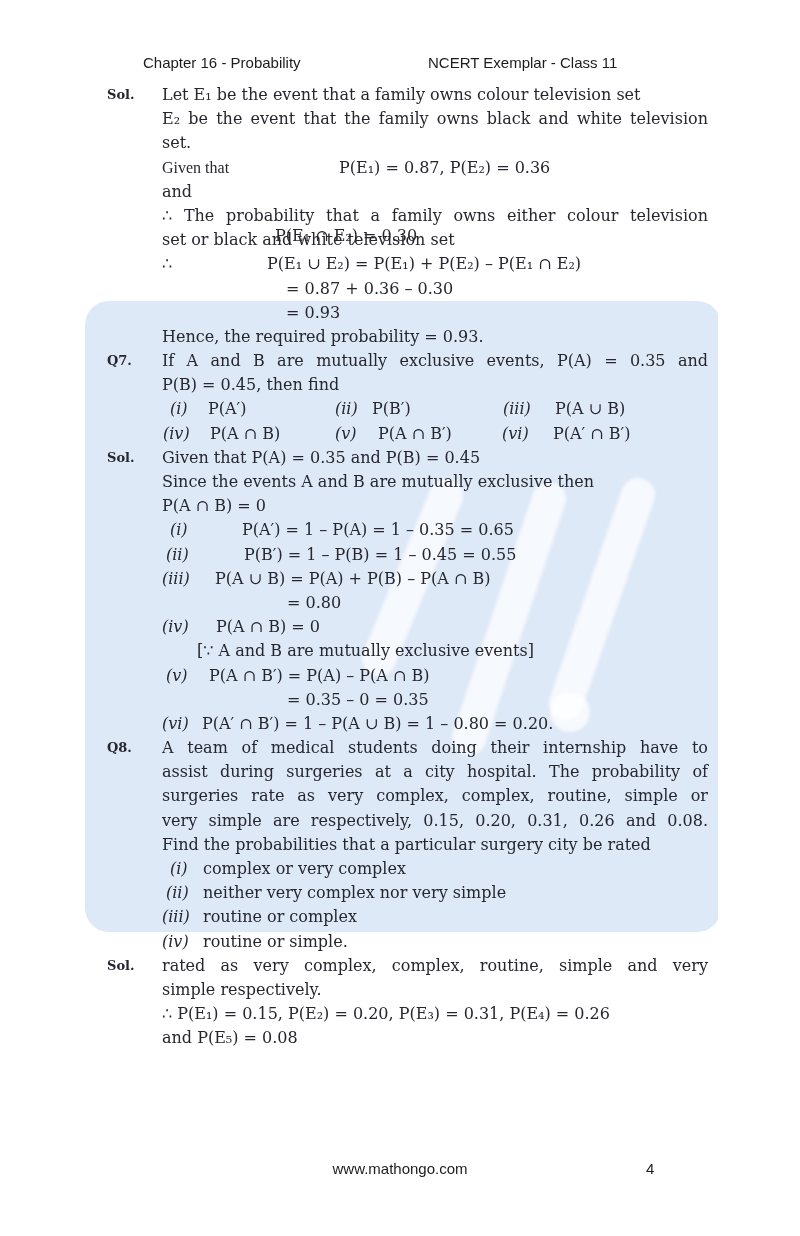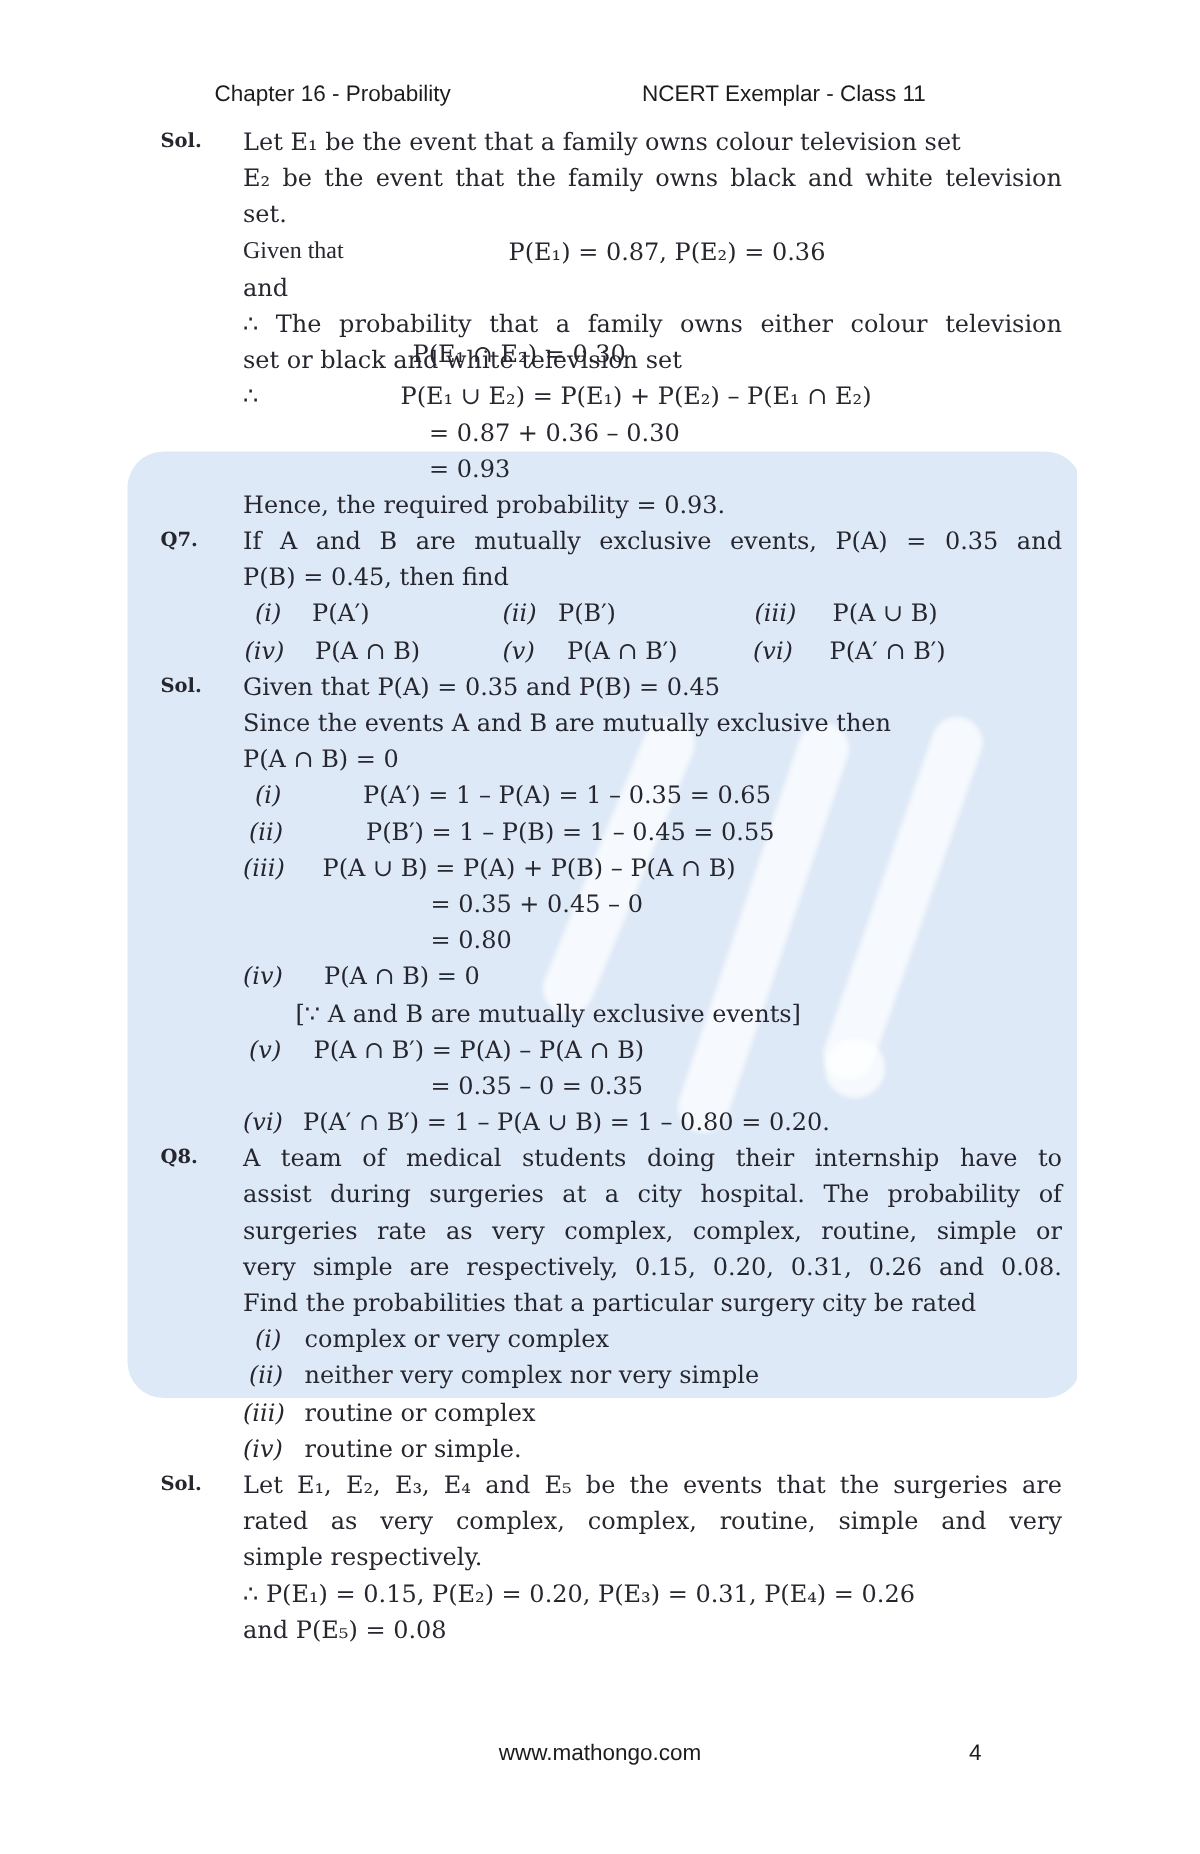--- a/index.html
+++ b/index.html
@@ -127,23 +127,20 @@
           </div>
           <div class="line">
             <span class="seg rn" style="left: 4px;">(ii)</span>
             <span class="seg" style="left: 82px;">P(B′) = 1 – P(B) = 1 – 0.45 = 0.55</span>
           </div>
           <div class="line">
             <span class="seg rn" style="left: 0px;">(iii)</span>
             <span class="seg" style="left: 53px;">P(A ∪ B) = P(A) + P(B) – P(A ∩ B)</span>
           </div>
           <div class="line">
-            <span class="seg" style="left: 125px;">= 0.35 + 0.45 – 0</span>
-          </div>
-          <div class="line">
             <span class="seg" style="left: 125px;">= 0.80</span>
           </div>
           <div class="line">
             <span class="seg rn" style="left: 0px;">(iv)</span>
             <span class="seg" style="left: 54px;">P(A ∩ B) = 0</span>
           </div>
           <div class="line">
             <span class="seg" style="left: 35px;">[∵ A and B are mutually exclusive events]</span>
           </div>
           <div class="line">
@@ -181,21 +178,20 @@
           </div>
           <div class="line">
             <span class="seg rn" style="left: 0px;">(iv)</span>
             <span class="seg" style="left: 41px;">routine or simple.</span>
           </div>
         </div>
       </div>
       <div class="block">
         <span class="blabel">Sol.</span>
         <div class="bbody">
-          <div class="line j">Let E₁, E₂, E₃, E₄ and E₅ be the events that the surgeries are</div>
           <div class="line j">rated as very complex, complex, routine, simple and very</div>
           <div class="line">simple respectively.</div>
           <div class="line">∴ P(E₁) = 0.15, P(E₂) = 0.20, P(E₃) = 0.31, P(E₄) = 0.26</div>
           <div class="line">and P(E₅) = 0.08</div>
         </div>
       </div>
     </div>
 
   <div class="ftr">
     <span class="site">www.mathongo.com</span>

